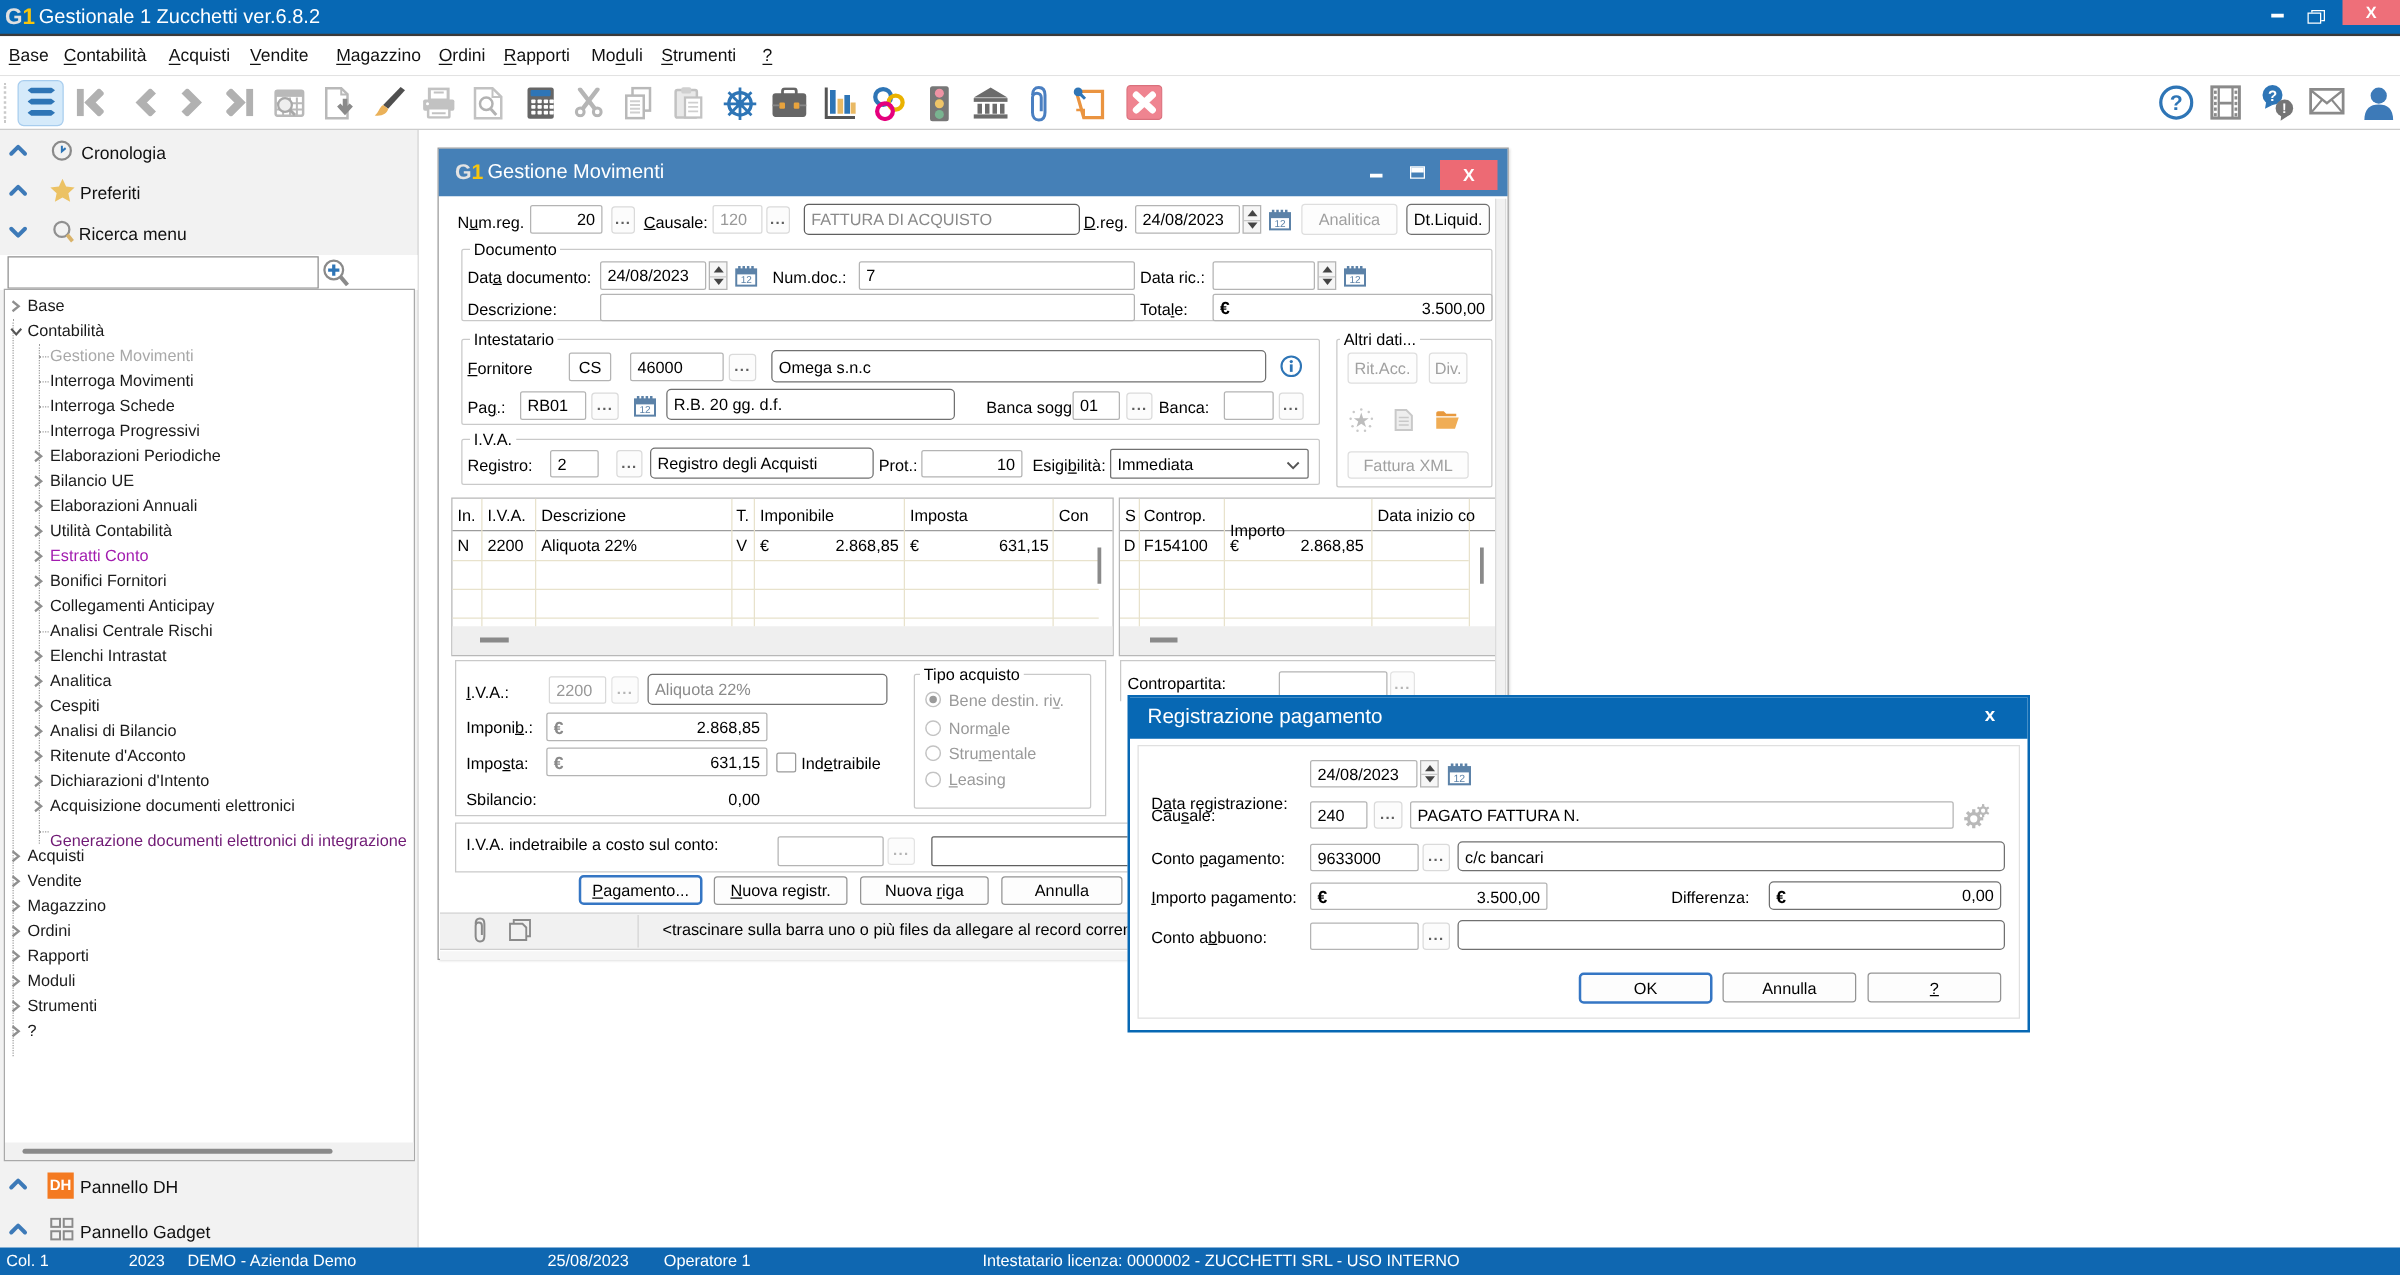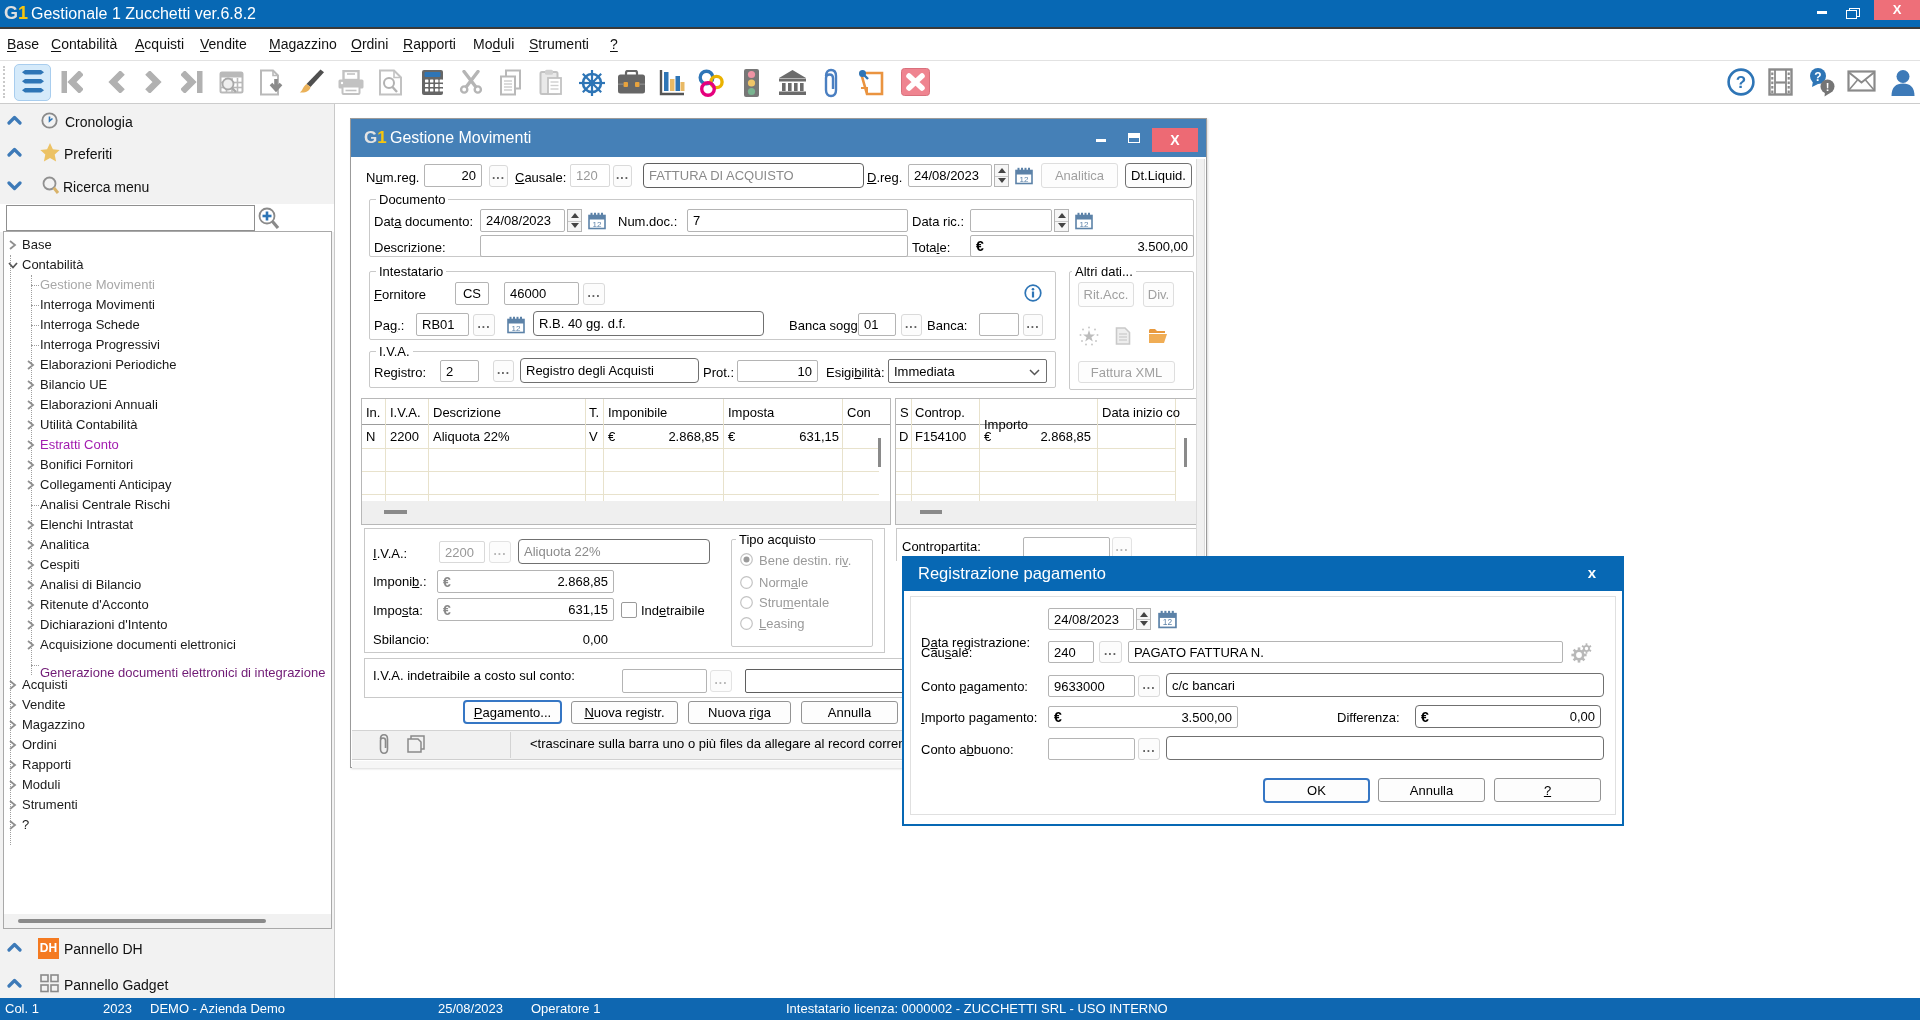--- a/index.html
+++ b/index.html
@@ -518,40 +518,41 @@
 <div class="tb" style="left:619px;top:116px;width:224px;height:22px;">
       <b style="font-size:14px;">€</b>
       <span style="flex:1;text-align:right;">3.500,00</span>
     </div>
 <div class="grp" style="left:18px;top:152px;width:687px;height:69px;"></div>
 <div class="glab" style="left:25px;top:145px;">Intestatario</div>
 <div class="lbl" style="left:23px;top:168px;"><u>F</u>ornitore</div>
 <div class="tb" style="left:104px;top:163px;width:34px;height:23px;justify-content:center;">CS</div>
 <div class="tb" style="left:153px;top:163px;width:75px;height:23px;">46000</div>
 <div class="dots" style="left:232px;top:164px;width:22px;height:22px;line-height:18px;">...</div>
+<div class="tb rtb" style="left:266px;top:161px;width:396px;height:26px;">Omega s.n.c</div>
 <svg class="ab" style="left:673px;top:165px;" width="18" height="18" viewBox="0 0 18 18">
       <circle cx="9" cy="9" r="7.8" fill="none" stroke="#2e75b6" stroke-width="1.7"></circle>
       <circle cx="9" cy="5.2" r="1.3" fill="#2e75b6"></circle>
       <rect x="7.9" y="7.5" width="2.2" height="6" fill="#2e75b6"></rect>
     </svg>
 <div class="lbl" style="left:23px;top:199px;">Pa<u>g</u>.:</div>
 <div class="tb" style="left:65px;top:194px;width:53px;height:23px;">RB01</div>
 <div class="dots" style="left:122px;top:195px;width:22px;height:22px;line-height:18px;">...</div>
 <svg class="ab" style="left:156px;top:197px;" width="18" height="18" viewBox="0 0 18 18">
       <rect x="1" y="3.5" width="16" height="13" fill="#fff" stroke="#5c82a8" stroke-width="1.6"></rect>
       <g stroke="#5c82a8" stroke-width="2">
         <line x1="3.5" y1="0.8" x2="3.5" y2="4"></line>
         <line x1="7" y1="0.8" x2="7" y2="4"></line>
         <line x1="10.5" y1="0.8" x2="10.5" y2="4"></line>
         <line x1="14" y1="0.8" x2="14" y2="4"></line>
       </g>
       <rect x="1" y="3.5" width="16" height="4" fill="#5c82a8"></rect>
       <text x="9" y="14.5" font-size="8" fill="#5c82a8" text-anchor="middle" font-family="Liberation Sans">12</text>
     </svg>
-<div class="tb rtb" style="left:182px;top:192px;width:231px;height:25px;">R.B. 40 gg. d.f.</div>
+<div class="tb rtb" style="left:182px;top:192px;width:231px;height:25px;">R.B. 20 gg. d.f.</div>
 <div class="lbl" style="left:418px;top:199px;margin-left:20px;">Banca sogg.:</div>
 <div class="tb" style="left:507px;top:194px;width:38px;height:23px;">01</div>
 <div class="dots" style="left:550px;top:195px;width:21px;height:22px;line-height:18px;">...</div>
 <div class="lbl" style="left:576px;top:199px;">Banca:</div>
 <div class="tb" style="left:628px;top:194px;width:40px;height:23px;"></div>
 <div class="dots" style="left:672px;top:195px;width:20px;height:22px;line-height:18px;">...</div>
 <div class="grp" style="left:718px;top:152px;width:125px;height:119px;"></div>
 <div class="glab" style="left:721px;top:145px;">Altri dati...</div>
 <div class="btn dis" style="left:727px;top:163px;width:56px;height:25px;">Rit.Acc.</div>
 <div class="btn dis" style="left:792px;top:163px;width:31px;height:25px;">Div.</div>

